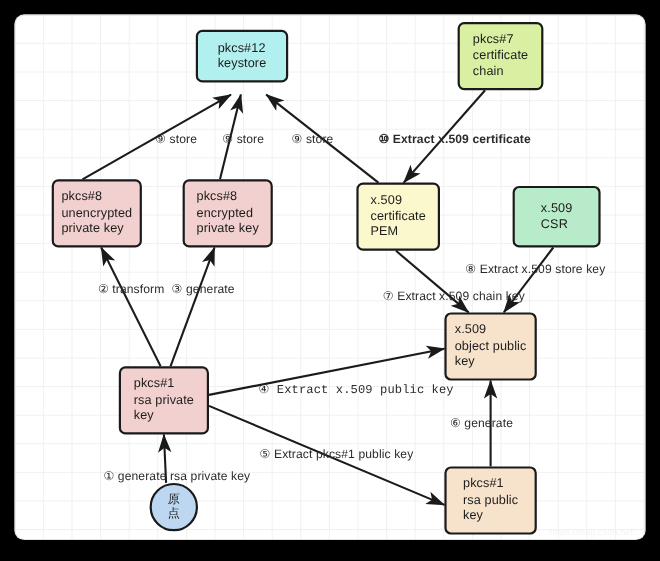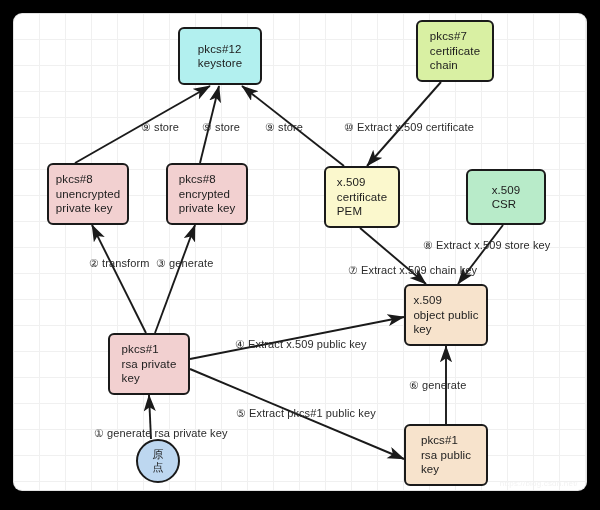--- a/index.html
+++ b/index.html
@@ -99,21 +99,21 @@
           <path d="M176,345 L390,303"></path>
           <path d="M176,355 L390,445"></path>
           <path d="M432,410 L432,332"></path>
           <path d="M346,214 L412,270"></path>
           <path d="M489,211 L444,270"></path>
           <path d="M137,425 L135,381"></path>
         </g>
     </svg>
 
     <div id="nodes-layer">
-        <div class="node" style="left: 164px; top: 13px; width: 84px; height: 58px; background: rgb(178, 240, 239);">pkcs#12
+        <div class="node" style="left: 164px; top: 13px; width: 84px; height: 48px; background: rgb(178, 240, 239);">pkcs#12
 keystore</div>
         <div class="node" style="left: 402px; top: 6px; width: 78px; height: 62px; background: rgb(217, 240, 163);">pkcs#7
 certificate
 chain</div>
         <div class="node" style="left: 33px; top: 149px; width: 82px; height: 62px; background: rgb(242, 208, 208);">pkcs#8
 unencrypted
 private key</div>
         <div class="node" style="left: 152px; top: 149px; width: 82px; height: 62px; background: rgb(242, 208, 208);">pkcs#8
 encrypted
 private key</div>
@@ -131,24 +131,24 @@
         <div class="node" style="left: 390px; top: 410px; width: 84px; height: 62px; background: rgb(247, 227, 204);">pkcs#1
 rsa public
 key</div>
         <div class="node circle" style="left: 122px; top: 425px; width: 44px; height: 44px; background: rgb(189, 215, 240);">原
 点</div>
       </div>
     <div id="labels-layer">
         <div class="elabel" style="left: 127px; top: 107px;">⑨ store</div>
         <div class="elabel" style="left: 188px; top: 107px;">⑨ store</div>
         <div class="elabel" style="left: 251px; top: 107px;">⑨ store</div>
-        <div class="elabel" style="left: 330px; top: 107px;">⑩ Extract x.509 certificate</div>
+        <div class="elabel" style="left: 330px; top: 107px; font-weight: bold;">⑩ Extract x.509 certificate</div>
         <div class="elabel" style="left: 75px; top: 243px;">② transform</div>
         <div class="elabel" style="left: 142px; top: 243px;">③ generate</div>
-        <div class="elabel" style="left: 221px; top: 324px;">④ Extract x.509 public key</div>
+        <div class="elabel" style="left: 221px; top: 335px; font-family: Liberation Mono, monospace;">④ Extract x.509 public key</div>
         <div class="elabel" style="left: 222px; top: 393px;">⑤ Extract pkcs#1 public key</div>
         <div class="elabel" style="left: 395px; top: 365px;">⑥ generate</div>
         <div class="elabel" style="left: 334px; top: 250px;">⑦ Extract x.509 chain key</div>
         <div class="elabel" style="left: 409px; top: 225px;">⑧ Extract x.509 store key</div>
         <div class="elabel" style="left: 80px; top: 393px; margin-top: 20px;">① generate rsa private key</div>
       </div>
 
     <div class="watermark">https://blog.csdn.net/</div>
   </div>
 </div>

